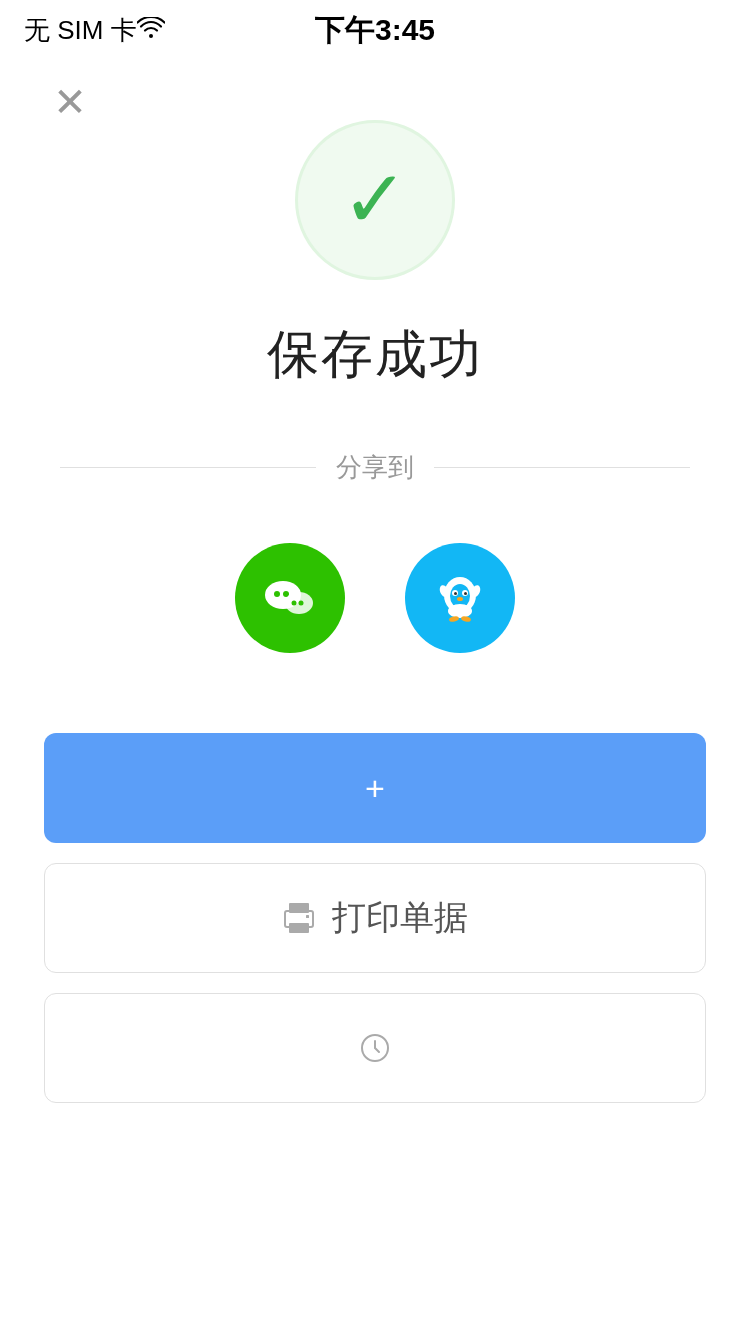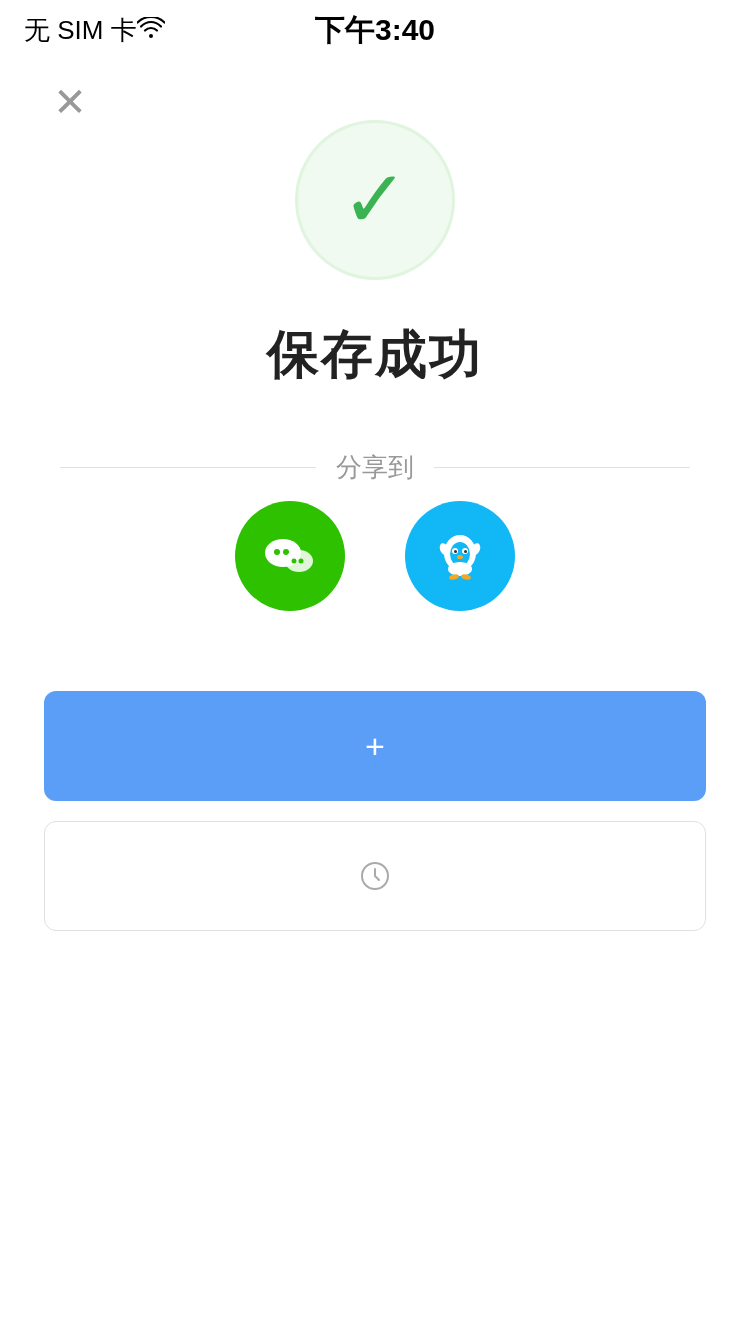--- a/index.html
+++ b/index.html
@@ -97,33 +97,33 @@
 
     .checkmark {
       font-size: 80px;
       color: #3cb353;
       line-height: 1;
     }
 
     
     .success-title {
       font-size: 52px;
-      font-weight: 700;
+      font-weight: 400;
       color: #222222;
       margin-bottom: 60px;
       letter-spacing: 2px;
     }
 
     
     .share-divider {
       width: 100%;
       display: flex;
       align-items: center;
       padding: 0 60px;
-      margin-bottom: 16px;
+      margin-bottom: 58px;
     }
 
     .share-divider .line {
       flex: 1;
       height: 1px;
       background: #e0e0e0;
     }
 
     .share-divider .share-text {
       font-size: 26px;
@@ -215,21 +215,21 @@
     <span>无 SIM 卡</span>
     <span>
       <svg width="28" height="22" viewBox="0 0 28 22" fill="none">
         <path d="M14 17a2 2 0 110 4 2 2 0 010-4z" fill="#000"></path>
         <path d="M8 13.5c1.6-1.6 3.8-2.5 6-2.5s4.4.9 6 2.5" stroke="#000" stroke-width="2.2" fill="none" stroke-linecap="round"></path>
         <path d="M4 9.5c2.7-2.7 6.3-4.5 10-4.5s7.3 1.8 10 4.5" stroke="#000" stroke-width="2.2" fill="none" stroke-linecap="round"></path>
         <path d="M0.5 5.5C3.9 2.1 8.7 0 14 0s10.1 2.1 13.5 5.5" stroke="#000" stroke-width="2.2" fill="none" stroke-linecap="round"></path>
       </svg>
     </span>
   </div>
-  <div class="status-center">下午3:40</div>
+  <div class="status-center">下午3:45</div>
 </div>
 
 <div class="close-btn">
   <span class="x-icon">✕</span>
 </div>
 
 <div class="main-content">
 
   <div class="success-circle">
     <span class="checkmark">✓</span>
@@ -280,20 +280,31 @@
       </svg>
     </div>
   </div>
 
   <div class="action-buttons">
 
     <button class="action-btn btn-primary">
       <span class="btn-icon">+</span>
     </button>
 
+    <button class="action-btn btn-secondary">
+      <span class="btn-icon">
+        <svg width="34" height="34" viewBox="0 0 34 34" fill="none">
+          <rect x="7" y="2" width="20" height="10" rx="1" fill="#aaa"></rect>
+          <rect x="3" y="10" width="28" height="16" rx="2" stroke="#aaa" stroke-width="2" fill="none"></rect>
+          <rect x="7" y="22" width="20" height="10" rx="1" fill="#aaa"></rect>
+          <rect x="24" y="14" width="3" height="3" rx="0.5" fill="#aaa"></rect>
+        </svg>
+      </span>
+      <span>打印单据</span>
+    </button>
 
     <button class="action-btn btn-secondary">
       <span class="btn-icon">
         <svg width="34" height="34" viewBox="0 0 34 34" fill="none">
           <circle cx="17" cy="17" r="13" stroke="#aaa" stroke-width="2" fill="none"></circle>
           <path d="M17 10v7l4 4" stroke="#aaa" stroke-width="2" stroke-linecap="round" fill="none"></path>
         </svg>
       </span>
     </button>
 

